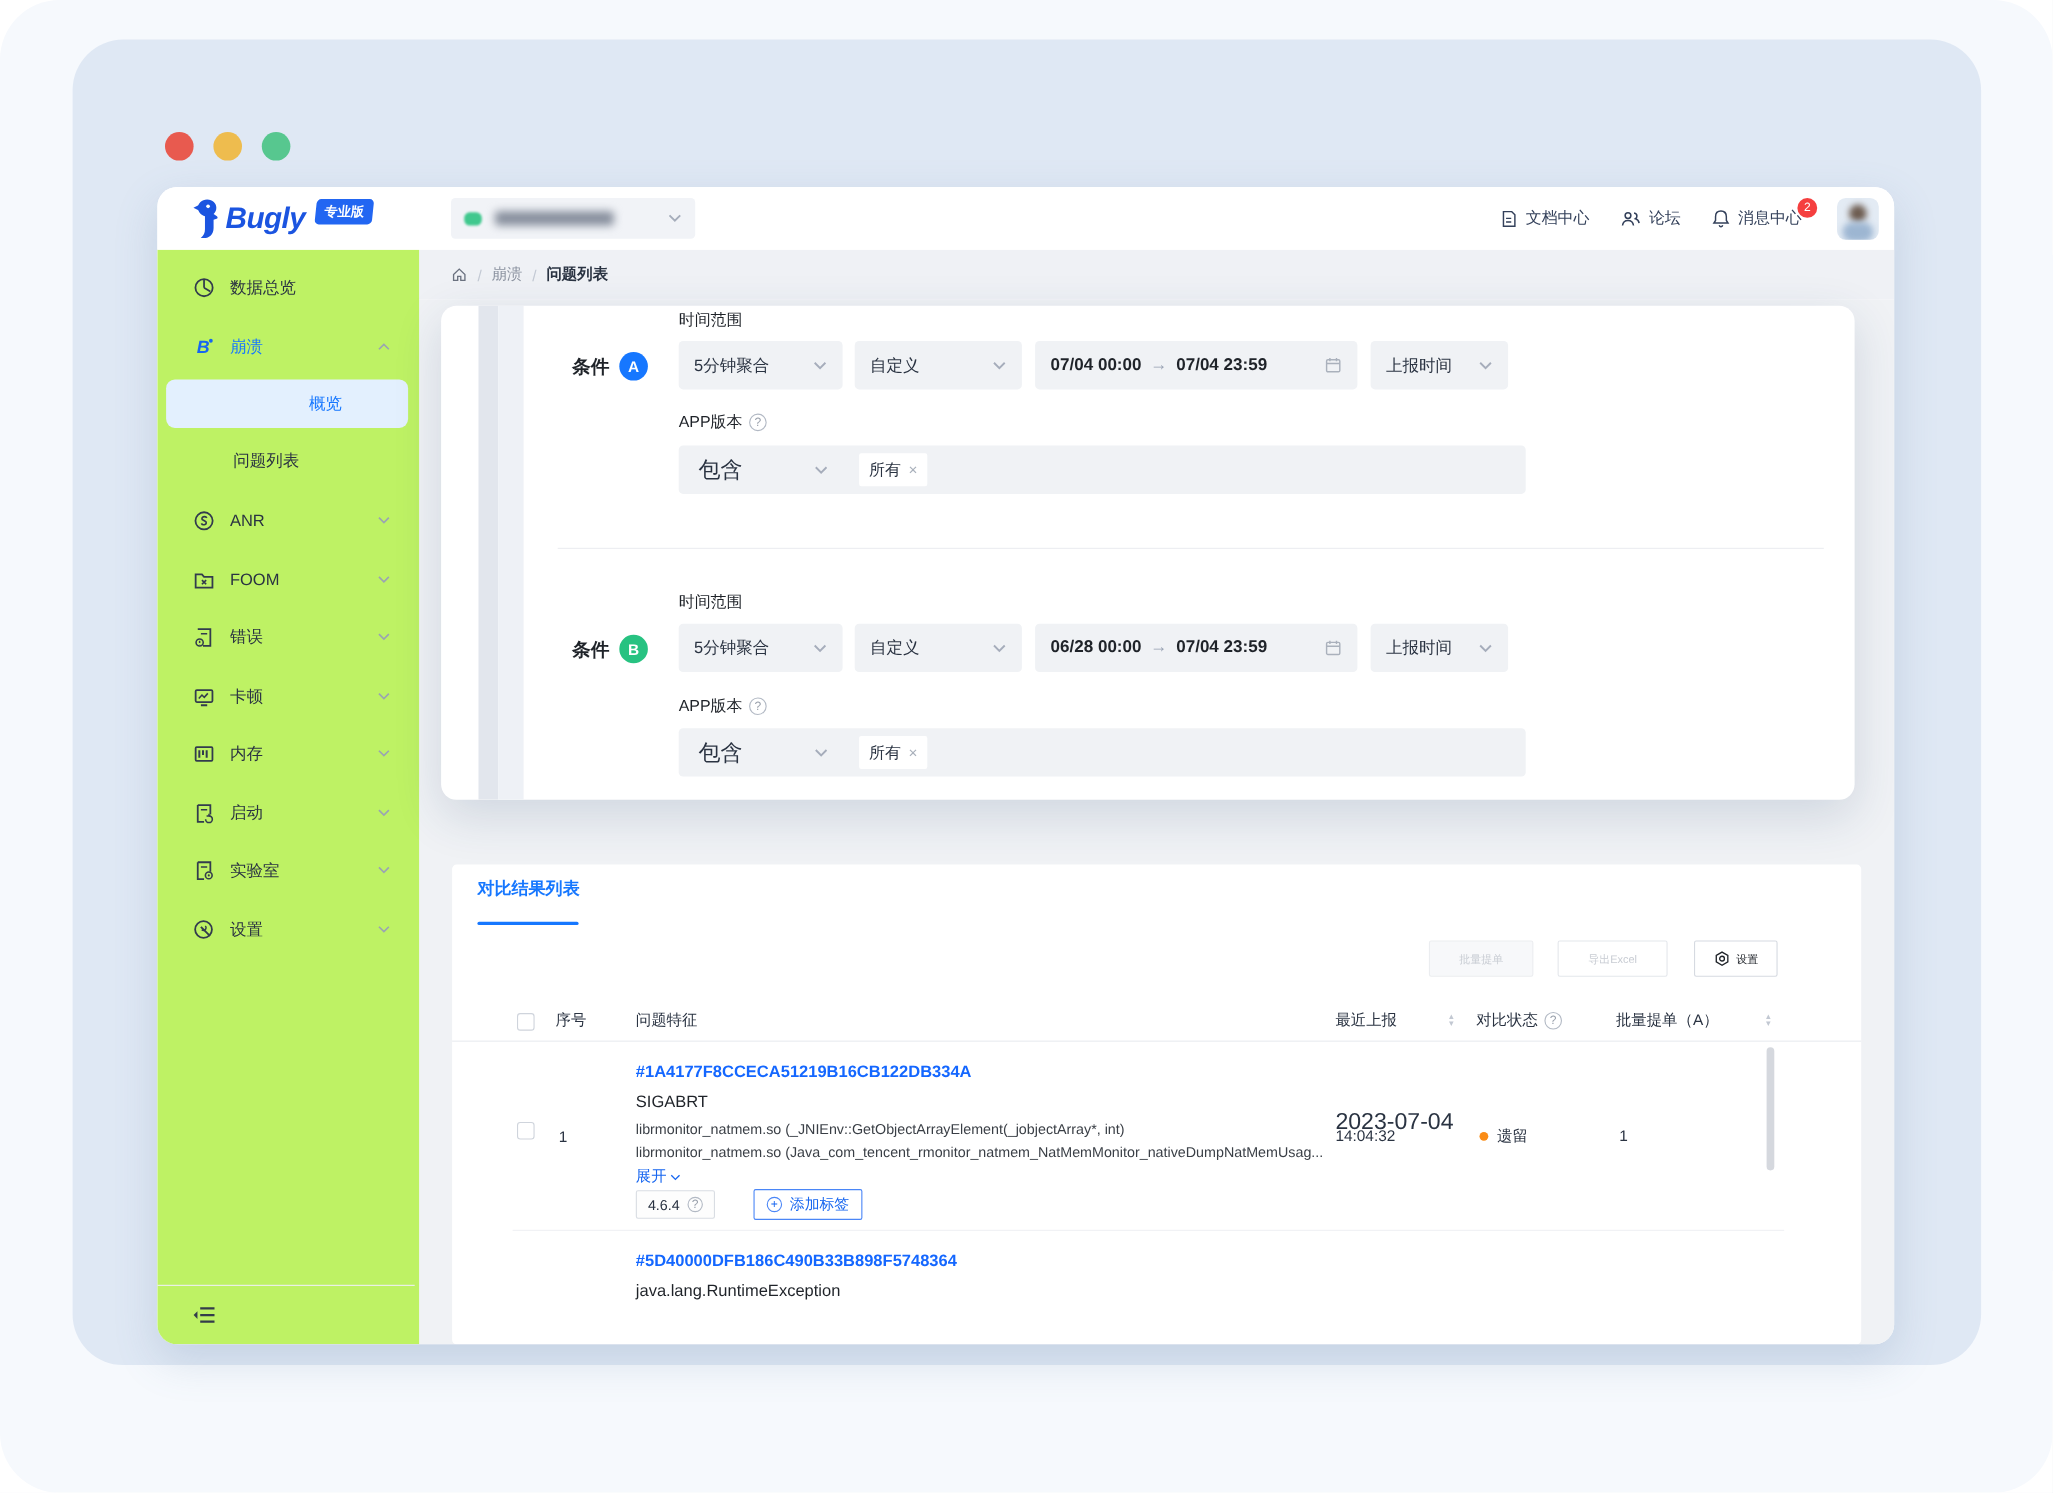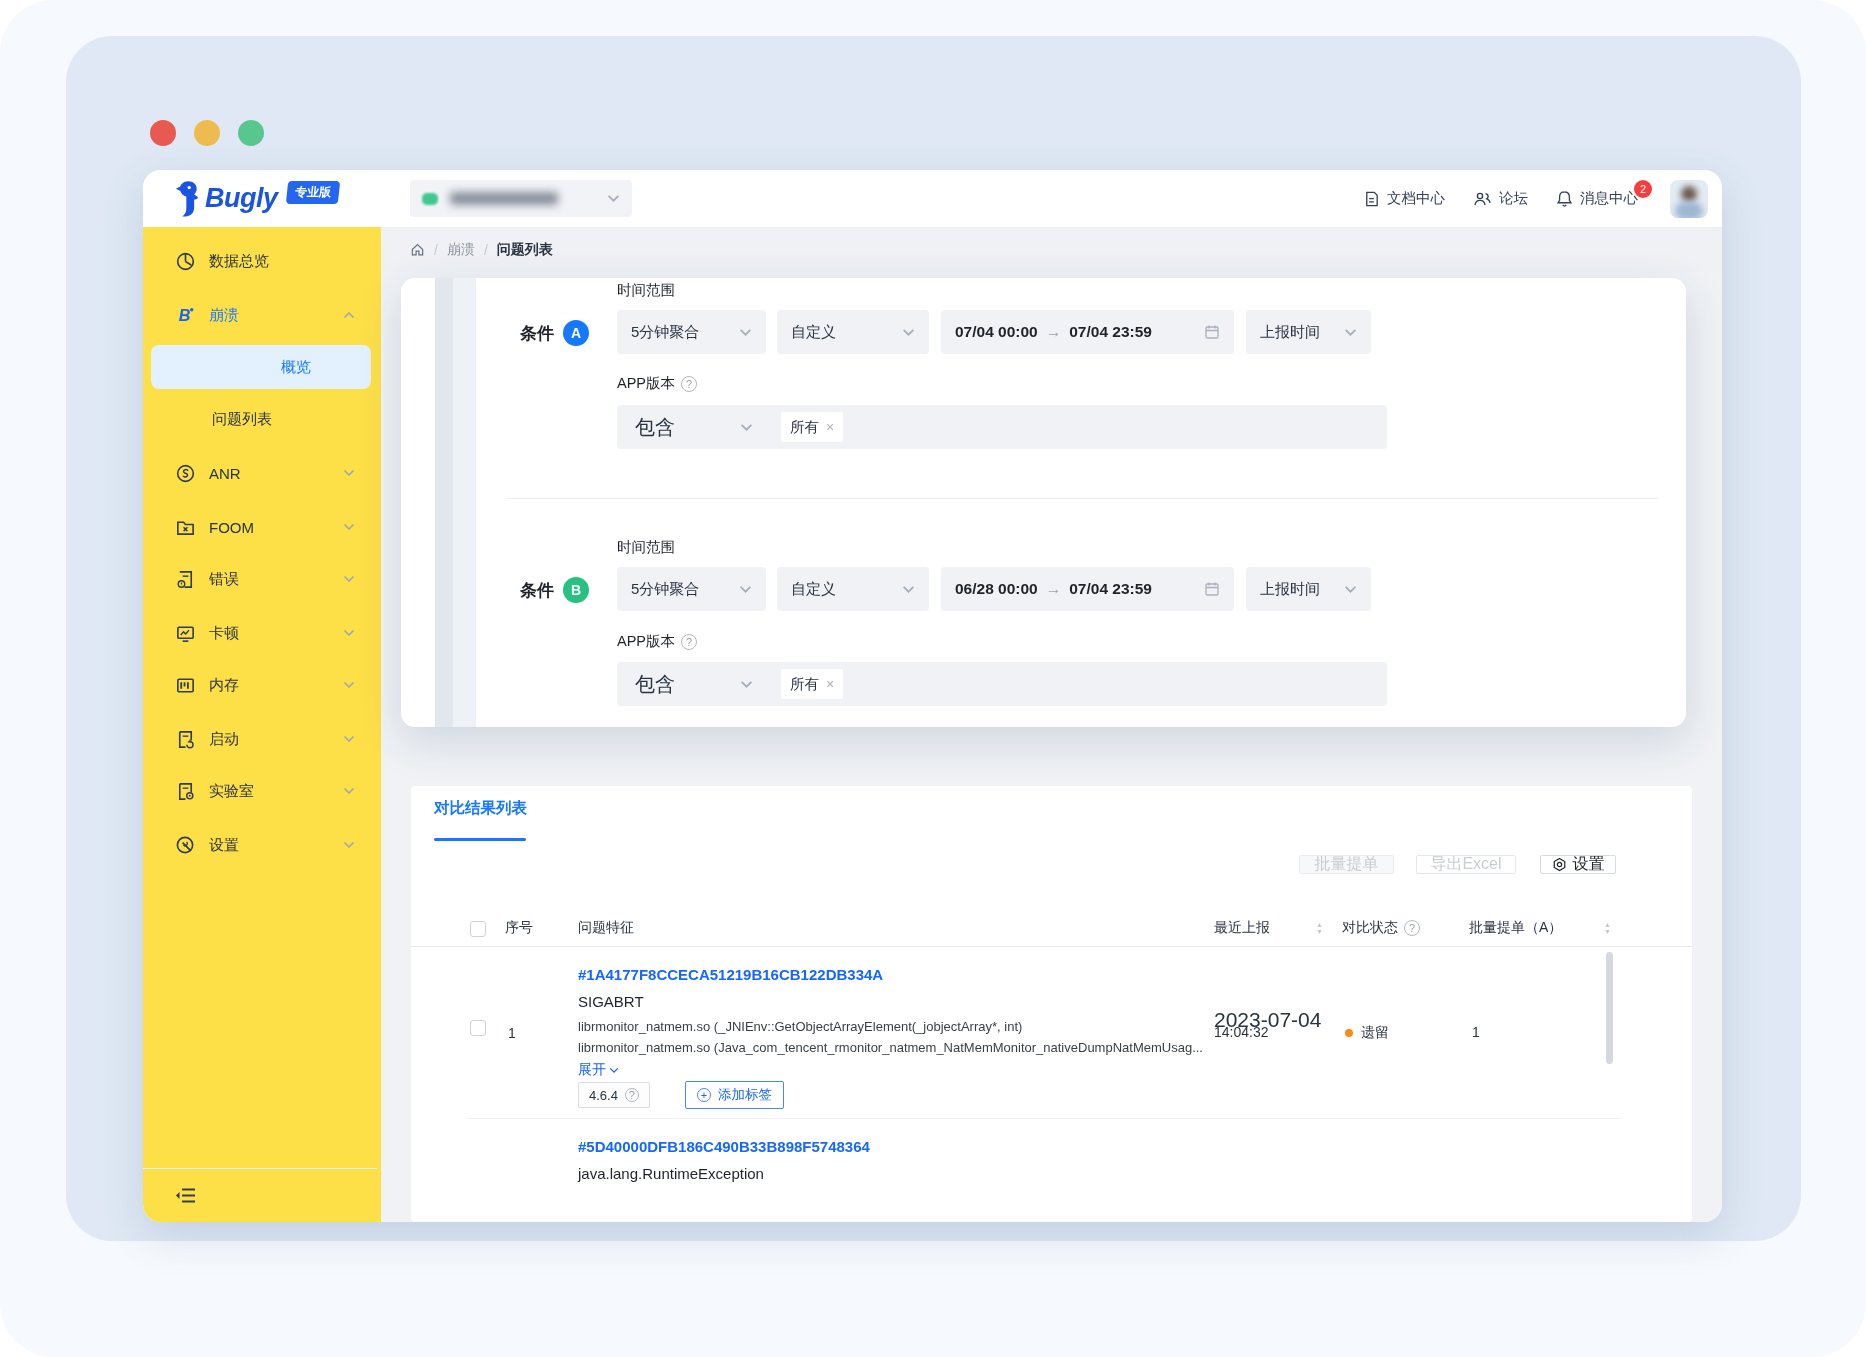--- a/index.html
+++ b/index.html
@@ -20,21 +20,21 @@
   .green-dot { width:16px; height:12px; border-radius:5px; background:#40c88e; filter:blur(1px); }
   .blur-blob { height:13px; border-radius:3px; background:#868e9c; filter:blur(4px); }
   .hdr-nav { position:absolute; right:14px; top:0; height:57px; display:flex; align-items:center; gap:28px; }
   .hdr-item { display:flex; align-items:center; gap:7px; font-size:14.5px; color:#33405a; position:relative; cursor:pointer; }
   .hdr-badge { position:absolute; top:-9px; right:-14px; min-width:18px; height:18px; border-radius:9px; background:#f53f3f; color:#fff; font-size:11px; display:flex; align-items:center; justify-content:center; padding:0 4px; }
   .avatar { width:38px; height:38px; border-radius:8px; background:#e3ebf4; overflow:hidden; position:relative; margin-left:4px; }
   .avatar .head { position:absolute; left:11px; top:6px; width:16px; height:16px; border-radius:50%; background:#6d5c50; filter:blur(3px); }
   .avatar .body { position:absolute; left:5px; top:22px; width:28px; height:18px; border-radius:10px; background:#9db6d2; filter:blur(3px); }
 
   
-  .sidebar { position:absolute; left:0; top:57px; width:238px; bottom:0; background:#fde047; z-index:3; }
+  .sidebar { position:absolute; left:0; top:57px; width:238px; bottom:0; background:#bef264; z-index:3; }
   .side-item { position:absolute; left:0; width:238px; height:52px; display:flex; align-items:center; padding-left:32px; font-size:15px; color:#2a3342; cursor:pointer; }
   .side-item .lbl { margin-left:13px; }
   .side-item .chev { position:absolute; right:26px; }
   .side-child { padding-left:69px; }
   .side-active { left:8px; width:220px; border-radius:8px; background:#e3f0fe; color:#1677ff; font-weight:500; }
   .blue-item { color:#1677ff; font-weight:500; }
   .side-foot { position:absolute; left:0; right:4px; bottom:0; height:54px; border-top:1px solid #eef0f3; display:flex; align-items:center; padding-left:32px; }
 
   
   .main { position:absolute; left:238px; top:57px; right:0; bottom:0; }
@@ -58,21 +58,21 @@
   .vbar-op { width:118px; display:flex; align-items:center; justify-content:space-between; font-size:20px; color:#2a3342; }
   .vtag { display:flex; align-items:center; gap:7px; background:#fff; border-radius:2px; height:30px; padding:0 9px; margin-left:28px; font-size:14.5px; color:#2a3342; }
   .vtag .x { color:#a9b0bb; font-size:14px; cursor:pointer; }
   .panel-divider { position:absolute; left:106px; right:28px; top:220px; height:1px; background:#ebedf1; }
   .qc { width:16px; height:16px; border:1px solid #b2b9c4; border-radius:50%; color:#9aa1ac; font-size:11px; display:inline-flex; align-items:center; justify-content:center; flex:none; }
 
   
   .results-card { position:absolute; left:30px; top:514px; right:30px; bottom:0; background:#fff; border-radius:4px; }
   .tab { position:absolute; left:23px; top:12px; font-size:15.5px; font-weight:bold; color:#1677ff; cursor:pointer; }
   .tab-underline { position:absolute; left:23px; top:52px; width:92px; height:3px; background:#1677ff; border-radius:2px; }
-  .btn { position:absolute; top:69px; height:19px; border-radius:2px; font-size:16px; display:flex; align-items:center; justify-content:center; gap:6px; cursor:pointer; }
+  .btn { position:absolute; top:69px; height:33px; border-radius:2px; font-size:10px; display:flex; align-items:center; justify-content:center; gap:6px; cursor:pointer; }
   .btn-dis1 { background:#f7f8fa; border:1px solid #ebedf0; color:#c8ccd3; }
   .btn-dis2 { background:#fff; border:1px solid #e4e7ec; color:#c8ccd3; }
   .btn-set { background:#fff; border:1px solid #d6dae1; color:#1f2329; }
   .thead { position:absolute; left:0; right:0; top:126px; height:35px; border-bottom:1px solid #e9ebef; font-size:14px; color:#2a3342; }
   .th { position:absolute; top:7px; }
   .cbx { position:absolute; width:16px; height:16px; border:1px solid #cfd4dc; border-radius:3px; background:#fff; cursor:pointer; }
   .sorter { position:absolute; display:flex; flex-direction:column; gap:1px; font-size:7px; color:#c2c8d2; line-height:6px; cursor:pointer; }
   .cell { position:absolute; font-size:14px; color:#2a3342; }
   .issue-id { position:absolute; font-size:15px; font-weight:bold; color:#1467ff; cursor:pointer; }
   .exc { position:absolute; font-size:15px; color:#1f2329; }

